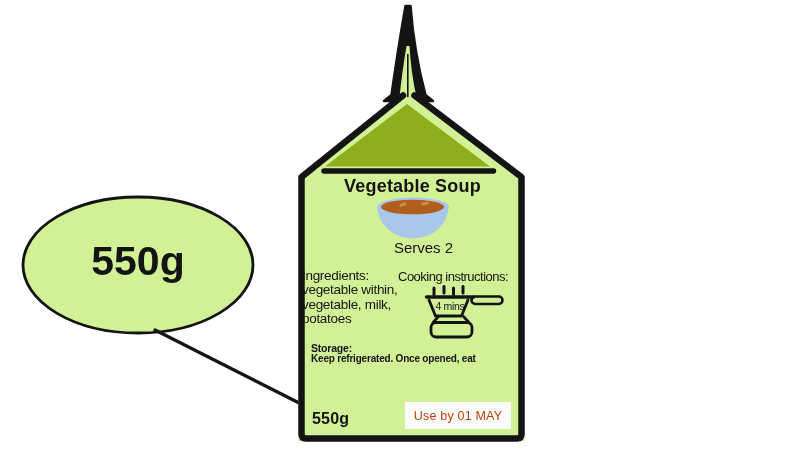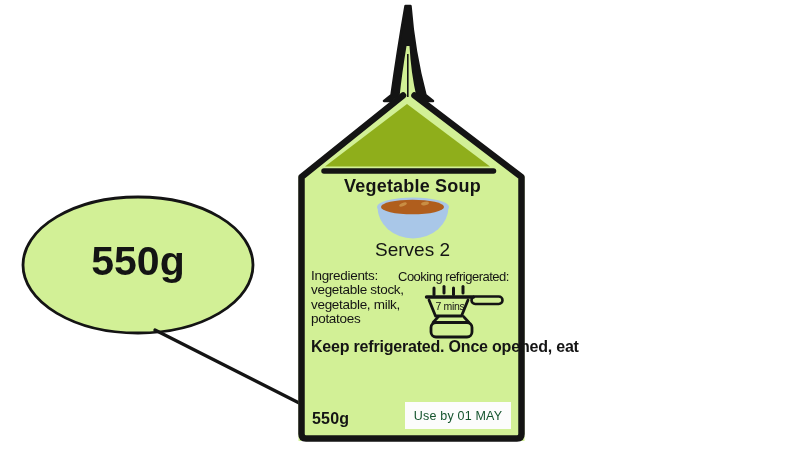--- a/index.html
+++ b/index.html
@@ -3,32 +3,32 @@
 <meta charset="utf-8">
 <style>
   html,body{margin:0;padding:0;}
   #stage{
     position:relative;width:800px;height:450px;background:#ffffff;overflow:hidden;
     font-family:"Liberation Sans",sans-serif;color:#141414;
   }
   #art{position:absolute;left:0;top:0;width:800px;height:450px;}
   .txt{position:absolute;white-space:nowrap;}
   .carton-title{left:300px;top:176px;width:225px;text-align:center;font-size:18px;font-weight:600;letter-spacing:.2px;}
-  .serves{left:300px;top:239px;width:225px;text-align:center;font-size:19px;font-weight:500;}
-  .ing-block{left:311px;top:269px;font-size:13.5px;line-height:14.4px;letter-spacing:-.3px;font-weight:500;}
+  .serves{left:300px;top:239px;width:225px;text-align:center;font-size:15px;font-weight:500;padding-left:11px;}
+  .ing-block{left:302px;top:269px;font-size:13.5px;line-height:14.4px;letter-spacing:-.3px;font-weight:500;}
   .cook-head{left:398px;top:269px;font-size:13px;letter-spacing:-.5px;font-weight:500;}
   .five-mins{left:429px;top:300px;width:42px;text-align:center;font-size:10.5px;letter-spacing:-.3px;}
   .storage-block{left:311px;top:342px;font-weight:600;letter-spacing:-.2px;}
   .storage-head{font-size:10.5px;line-height:12px;}
-  .storage-line{font-size:16px;line-height:10.6px;}
+  .storage-line{font-size:10px;line-height:10.6px;}
   .weight-550{left:312px;top:410px;font-size:16px;font-weight:700;letter-spacing:.2px;}
   .useby-box{
     left:405px;top:402px;width:106px;height:27px;background:#fcfcfc;
     display:flex;align-items:center;justify-content:center;
-    font-size:12.5px;color:#14532d;letter-spacing:.2px;
+    font-size:12.5px;color:#c2410c;letter-spacing:.2px;
   }
   .bubble-label{left:23px;top:234px;width:230px;text-align:center;font-size:41px;font-weight:700;line-height:54px;}
   b{font-weight:400;}
 </style>
 </head>
 <body>
 
 <div id="stage">
 
   <svg id="art" viewBox="0 0 800 450">
@@ -67,29 +67,30 @@
       <path d="M 438.5 316.5 L 433 322.5 L 469 322.5 L 463.5 316.5" stroke-width="2.6"></path>
       <rect x="431" y="322.5" width="41" height="14.5" rx="5" stroke-width="2.8"></rect>
     </g>
   </svg>
 
   <div class="txt carton-title">Vegetable Soup</div>
   <div class="txt serves">Serves 2</div>
 
   <div class="txt ing-block">
     <div>Ingredients:</div>
-    <div>vegetable stock,</div>
+    <div>vegetable within,</div>
     <div><span>vegetable, </span><b>milk</b><span>,</span></div>
     <div>potatoes</div>
   </div>
 
-  <div class="txt cook-head">Cooking refrigerated:</div>
-  <div class="txt five-mins">7 mins</div>
+  <div class="txt cook-head">Cooking instructions:</div>
+  <div class="txt five-mins">4 mins</div>
 
   <div class="txt storage-block">
+    <div class="storage-head">Storage:</div>
     <div class="storage-line">Keep refrigerated. Once opened, eat</div>
   </div>
 
   <div class="txt weight-550">550g</div>
   <div class="txt useby-box">Use by 01 MAY</div>
 
   <div class="txt bubble-label">550g</div>
 </div>
 
 </body></html>

